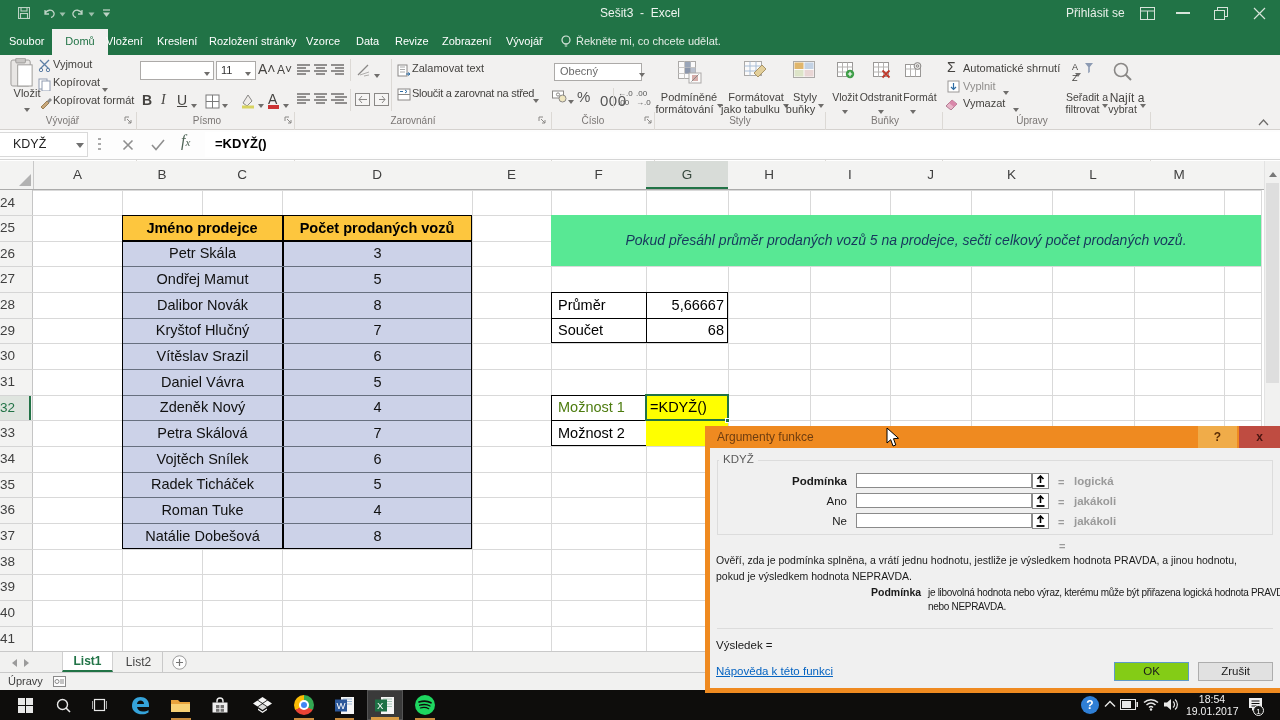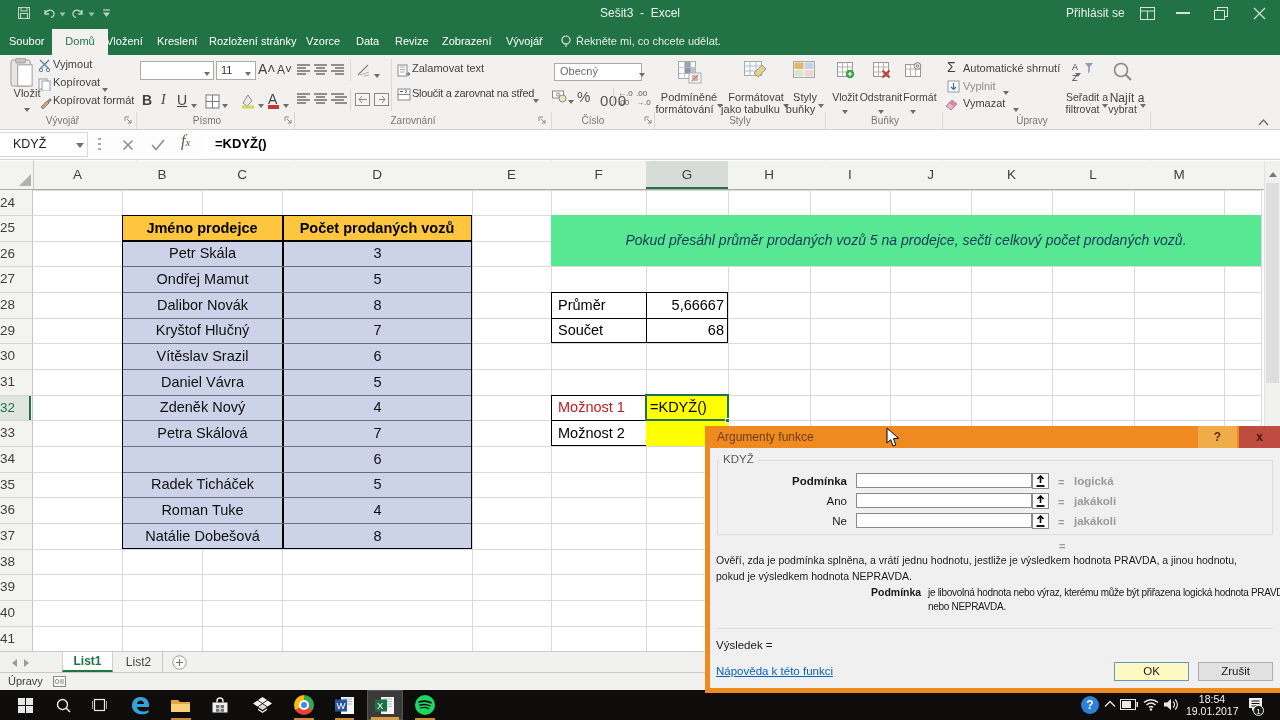--- a/index.html
+++ b/index.html
@@ -442,39 +442,40 @@
 <div class="name" style="top:128px;line-height:25px">Kryštof Hlučný</div>
       <div class="num" style="top:128px;line-height:25px">7</div>
 <div class="name" style="top:153px;line-height:26px">Vítěslav Srazil</div>
       <div class="num" style="top:153px;line-height:26px">6</div>
 <div class="name" style="top:179px;line-height:26px">Daniel Vávra</div>
       <div class="num" style="top:179px;line-height:26px">5</div>
 <div class="name" style="top:205px;line-height:25px">Zdeněk Nový</div>
       <div class="num" style="top:205px;line-height:25px">4</div>
 <div class="name" style="top:230px;line-height:26px">Petra Skálová</div>
       <div class="num" style="top:230px;line-height:26px">7</div>
+<div class="name" style="top:256px;line-height:26px">Vojtěch Snílek</div>
       <div class="num" style="top:256px;line-height:26px">6</div>
 <div class="name" style="top:282px;line-height:25px">Radek Ticháček</div>
       <div class="num" style="top:282px;line-height:25px">5</div>
 <div class="name" style="top:307px;line-height:26px">Roman Tuke</div>
       <div class="num" style="top:307px;line-height:26px">4</div>
 <div class="name" style="top:333px;line-height:26px">Natálie Dobešová</div>
       <div class="num" style="top:333px;line-height:26px">8</div>
 
 <div class="ab" style="left:551px;top:102px;width:177px;height:51px;background:#fff;border:1px solid #000"></div>
 <div class="ab" style="left:646px;top:102px;width:1px;height:51px;background:#000"></div>
 <div class="ab" style="left:551px;top:128px;width:177px;height:1px;background:#000"></div>
 <div class="ab" style="left:558px;top:102px;font-size:14.5px;color:#000;line-height:26px">Průměr</div>
 <div class="ab" style="left:646px;top:102px;width:78px;text-align:right;font-size:14.5px;color:#000;line-height:26px">5,66667</div>
 <div class="ab" style="left:558px;top:128px;font-size:14.5px;color:#000;line-height:25px">Součet</div>
 <div class="ab" style="left:646px;top:128px;width:78px;text-align:right;font-size:14.5px;color:#000;line-height:25px">68</div>
 
 <div class="ab" style="left:551px;top:205px;width:177px;height:51px;background:#fff;border:1px solid #000"></div>
 <div class="ab" style="left:551px;top:230px;width:177px;height:1px;background:#000"></div>
-<div class="ab" style="left:558px;top:205px;font-size:14.5px;color:#b91c1c;line-height:25px">Možnost 1</div>
+<div class="ab" style="left:558px;top:205px;font-size:14.5px;color:#4d7c0f;line-height:25px">Možnost 1</div>
 <div class="ab" style="left:558px;top:230px;font-size:14.5px;color:#000;line-height:26px">Možnost 2</div>
 <div class="ab" style="left:646px;top:230px;width:82px;height:26px;background:#ffff00"></div>
 <div class="ab" style="left:645px;top:204px;width:84px;height:27px;background:#ffff00;border:2px solid #217346"></div>
 <div class="ab" style="left:650px;top:205px;font-size:14.5px;color:#000;line-height:25px">=KDYŽ()</div>
 <div class="ab" style="left:725px;top:228px;width:5px;height:5px;background:#217346;border:1px solid #fff"></div>
 </div>
 
 <div class="ab" style="left:1264px;top:161px;width:16px;height:490px;background:#f1f1f0;border-left:1px solid #e3e3e3">
 <div class="ab" style="left:4px;top:7px;width:0;height:0;border:4px solid transparent;border-bottom:5px solid #787878"></div>
 <div class="ab" style="left:1px;top:22px;width:13px;height:200px;background:#dedede"></div>
@@ -629,20 +630,20 @@
   <div class="hint" style="left:364px;top:27px">logická</div>
   <div class="hint" style="left:364px;top:47px">jakákoli</div>
   <div class="hint" style="left:364px;top:67px">jakákoli</div>
   <div class="eq" style="left:349px;top:92px">=</div>
   <div class="ab dlbl" style="left:6px;top:105px;width:552px;line-height:15.5px;font-size:10.5px">Ověří, zda je podmínka splněna, a vrátí jednu hodnotu, jestliže je výsledkem hodnota PRAVDA, a jinou hodnotu, pokud je výsledkem hodnota NEPRAVDA.</div>
   <div class="ab dlbl" style="left:161px;top:138px;font-weight:bold;font-size:10.5px">Podmínka</div>
   <div class="ab dlbl" style="left:218px;top:138px;line-height:13.5px;font-size:10px;white-space:nowrap;letter-spacing:-0.3px">je libovolná hodnota nebo výraz, kterému může být přiřazena logická hodnota PRAVDA<br>nebo NEPRAVDA.</div>
   <div class="ab" style="left:7px;top:180px;width:556px;height:1px;background:#dcdcdc"></div>
   <div class="ab dlbl" style="left:6px;top:191px">Výsledek =</div>
   <div class="ab" style="left:6px;top:217px;font-size:11.5px;color:#0563c1;text-decoration:underline">Nápověda k této funkci</div>
-  <div class="ab" style="left:404px;top:214px;width:75px;height:19px;background:#fef9c3;border:1px solid #5e9bc8;text-align:center;font-size:11.5px;color:#1a1a1a;line-height:17px">OK</div>
+  <div class="ab" style="left:404px;top:214px;width:75px;height:19px;background:#84cc16;border:1px solid #5e9bc8;text-align:center;font-size:11.5px;color:#1a1a1a;line-height:17px">OK</div>
   <div class="ab" style="left:488px;top:214px;width:75px;height:19px;background:#e1e1e1;border:1px solid #adadad;text-align:center;font-size:11.5px;color:#1a1a1a;line-height:17px">Zrušit</div>
 </div>
 </div>
 <svg class="ab" style="left:886px;top:427px;z-index:60" width="14" height="21" viewBox="0 0 14 21">
       <path d="M1 1 L1 16 L4.7 12.7 L7 19 L9.8 18 L7.5 11.7 L12.5 11.3 Z" fill="#fff" stroke="#000" stroke-width="1"></path>
     </svg>
 
 </div>
 </body></html>

